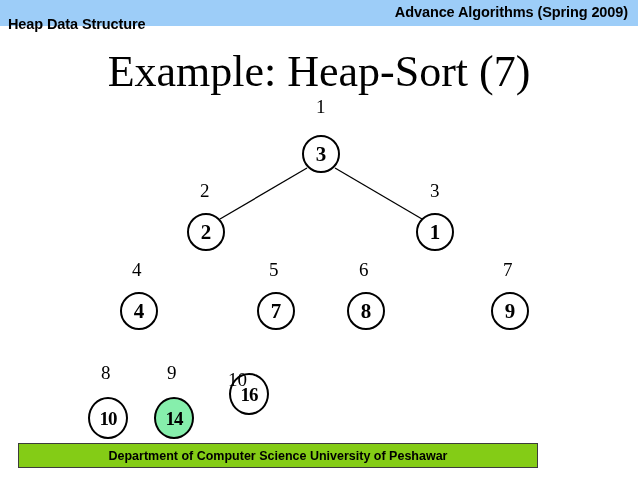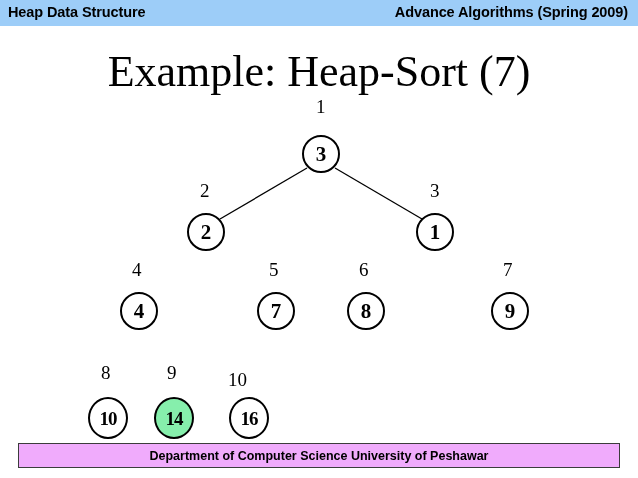--- a/index.html
+++ b/index.html
@@ -21,21 +21,21 @@
     left: 0;
     top: 0;
     width: 638px;
     height: 26px;
     background: #9DCDF8;
     box-sizing: border-box;
   }
   #header-title-left {
     position: absolute;
     left: 8px;
-    top: 4px;
+    top: 16px;
     font-family: "Liberation Sans", sans-serif;
     font-size: 14.5px;
     font-weight: bold;
     color: #000000;
     letter-spacing: -0.1px;
     white-space: nowrap;
   }
   #header-title-right {
     position: absolute;
     right: 10px;
@@ -95,23 +95,23 @@
     font-size: 19px;
     color: #000000;
     white-space: nowrap;
   }
 
   
   #footer-bar {
     position: absolute;
     left: 18px;
     top: 443px;
-    width: 602px;
+    width: 520px;
     height: 25px;
-    background: #f0abfc;
+    background: #84cc16;
     border: 1px solid #3C3C3C;
     box-sizing: border-box;
     display: flex;
     align-items: center;
     justify-content: center;
   }
   #footer-text {
     font-family: "Liberation Sans", sans-serif;
     font-size: 12.5px;
     font-weight: bold;
@@ -166,21 +166,21 @@
     </div>
     <div class="node-index" style="left: 503px; top: 259px;">7</div>
     <div class="tree-node node-val-2" style="left: 88px; top: 397px; width: 40px; height: 42px; background: rgb(255, 255, 255); border-color: rgb(0, 0, 0);">
       <span>10</span>
     </div>
     <div class="node-index" style="left: 101px; top: 362px;">8</div>
     <div class="tree-node node-val-2" style="left: 154px; top: 397px; width: 40px; height: 42px; background: #86efac; border-color: rgb(0, 0, 0);">
       <span>14</span>
     </div>
     <div class="node-index" style="left: 167px; top: 362px;">9</div>
-    <div class="tree-node node-val-2" style="left: 229px; top: 397px; width: 40px; height: 42px; background: rgb(255, 255, 255); border-color: rgb(0, 0, 0);">
+    <div class="tree-node node-val-2" style="left: 229px; top: 373px; width: 40px; height: 42px; background: rgb(255, 255, 255); border-color: rgb(0, 0, 0);">
       <span>16</span>
     </div>
     <div class="node-index" style="left: 228px; top: 369px;">10</div>
   </div>
 
 <div id="footer-bar">
   <div id="footer-text">Department of Computer Science University of Peshawar</div>
 </div>
 
 </body></html>

